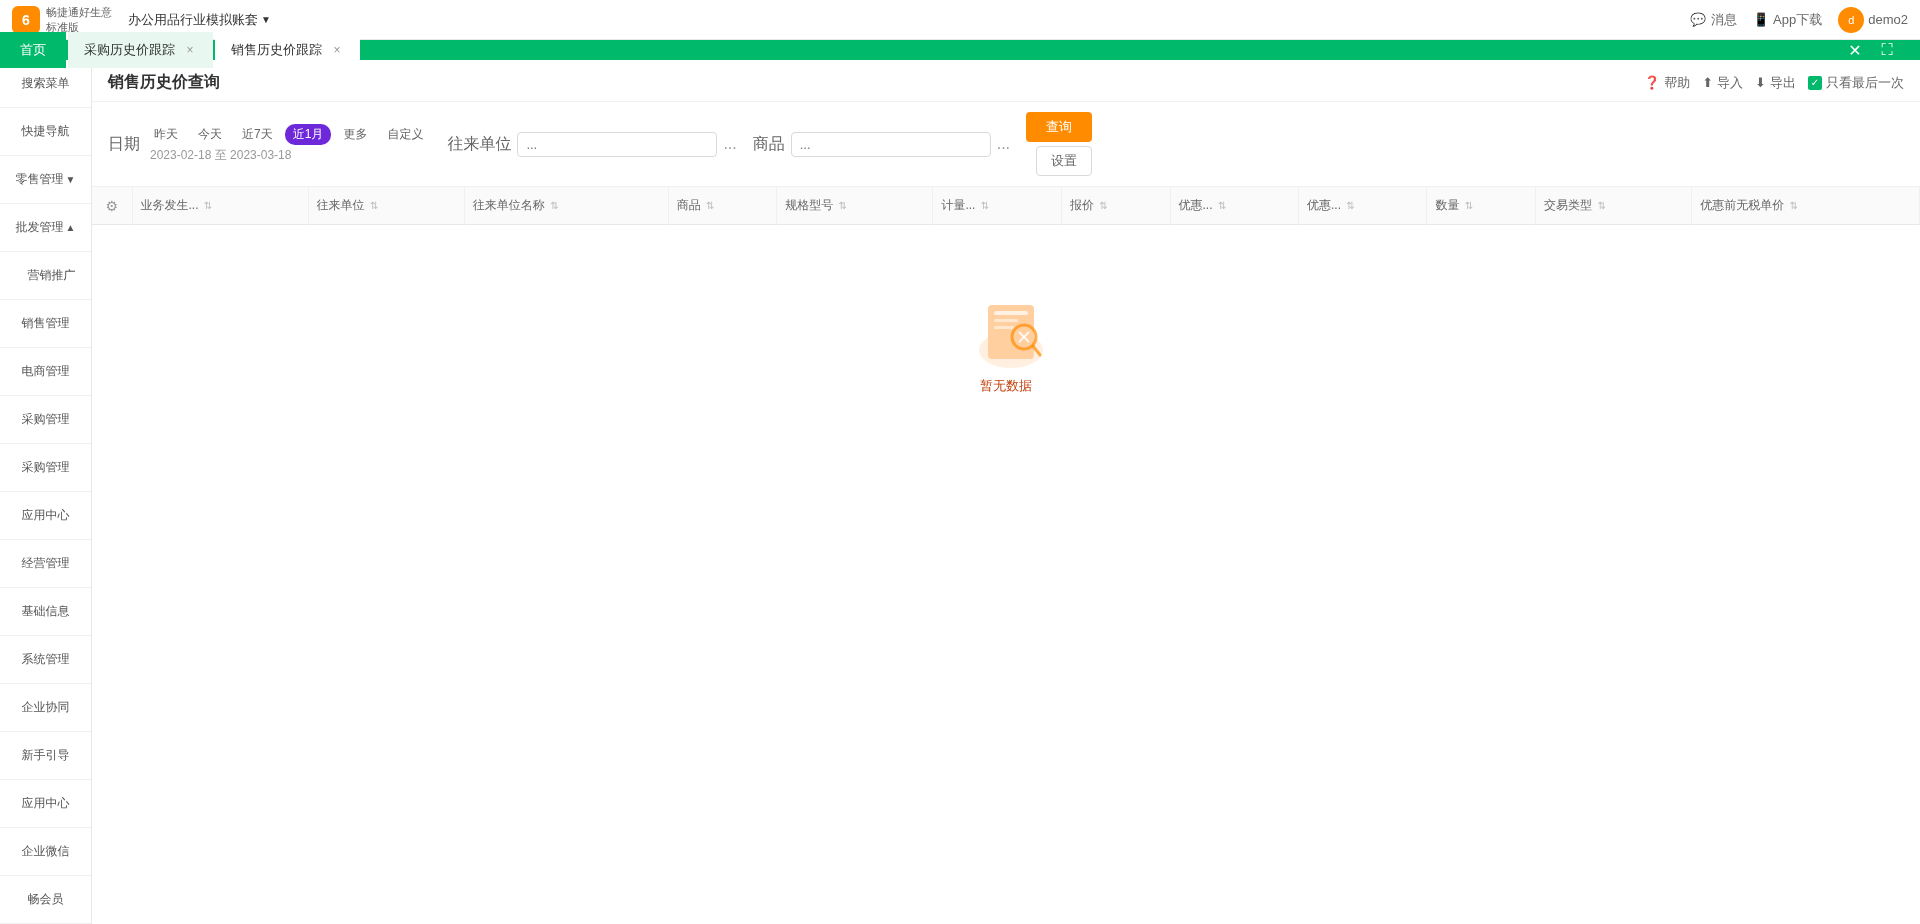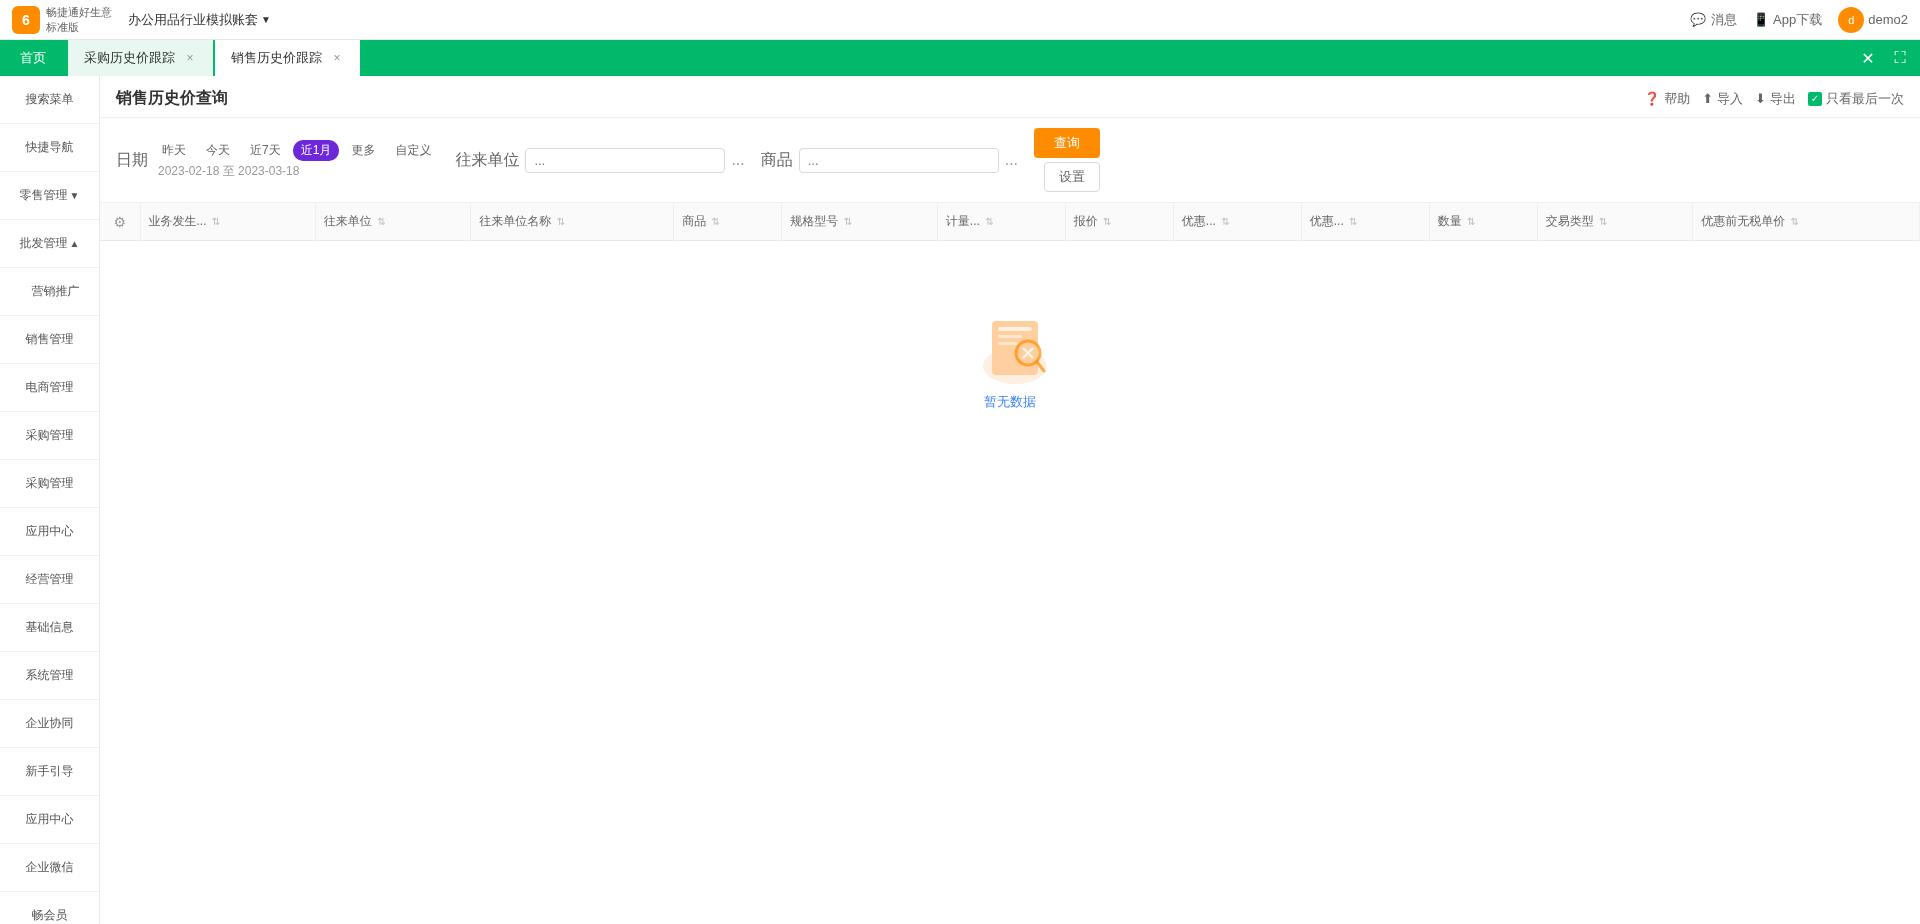--- a/index.html
+++ b/index.html
@@ -31,25 +31,25 @@
     }
     .top-bar-right { display: flex; align-items: center; gap: 16px; color: #666; font-size: 13px; }
     .top-bar-right-item { display: flex; align-items: center; gap: 4px; cursor: pointer; }
     .user-avatar {
       width: 26px; height: 26px; background: #ff8c00; border-radius: 50%;
       display: flex; align-items: center; justify-content: center; color: white; font-size: 11px;
     }
 
     
     .tab-bar {
-      height: 36px;
+      height: 20px;
       background: #00b96b;
       display: flex;
       align-items: center;
-      padding: 0 0 0 0;
+      padding: 0 13px 0 0;
       flex-shrink: 0;
       text-align: center;
     }
     .tab {
       height: 36px;
       display: flex;
       align-items: center;
       padding: 0 16px;
       font-size: 13px;
       cursor: pointer;
@@ -90,21 +90,21 @@
 
     
     .main-layout {
       display: flex;
       flex: 1;
       overflow: hidden;
     }
 
     
     .sidebar {
-      width: 100px;
+      width: 92px;
       background: #fff;
       border-right: 1px solid #e8e8e8;
       display: flex;
       flex-direction: column;
       overflow-y: auto;
       flex-shrink: 0;
     }
     .sidebar-item {
       display: flex;
       flex-direction: column;
@@ -238,21 +238,21 @@
       display: flex;
       flex-direction: column;
       align-items: center;
       justify-content: center;
       padding: 60px 0;
     }
     .empty-img {
       width: 80px; height: 80px;
       position: relative;
     }
-    .empty-text { color: #3b82f6; font-size: 13px; margin-top: 12px; }
+    .empty-text { color: #c2410c; font-size: 13px; margin-top: 12px; }
 
     
     ::-webkit-scrollbar { width: 6px; height: 6px; }
     ::-webkit-scrollbar-thumb { background: #ccc; border-radius: 3px; }
     ::-webkit-scrollbar-track { background: #f5f5f5; }
   </style>
 </head>
 <body>
 
 <div class="top-bar">

